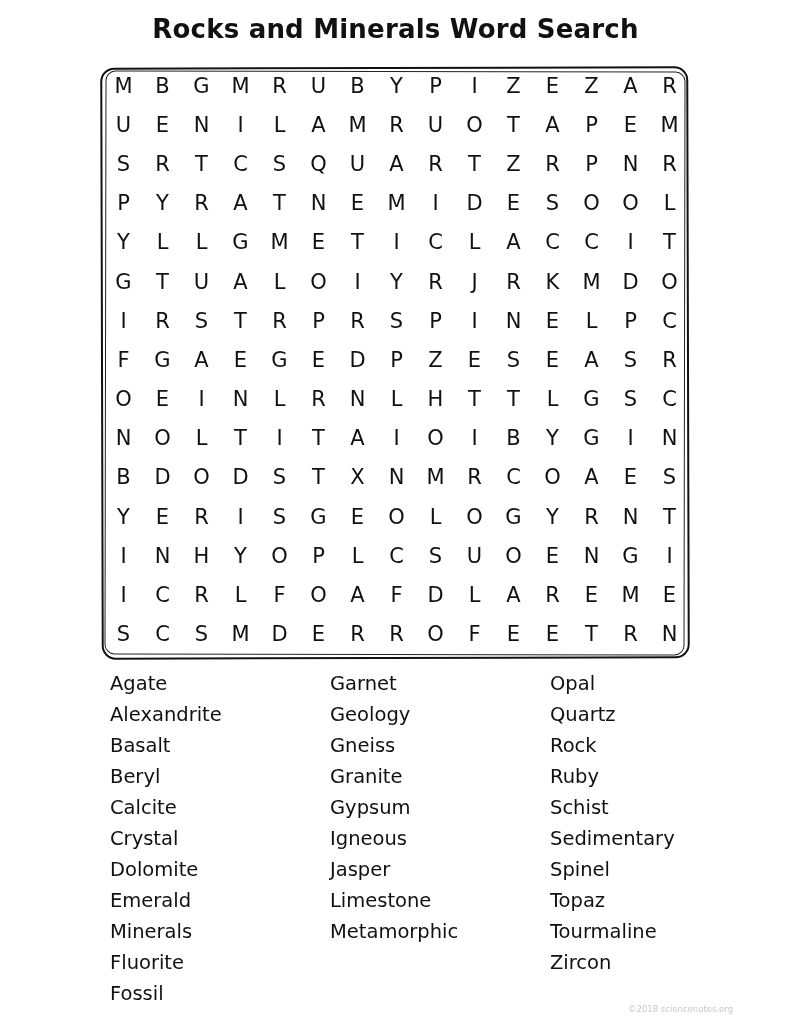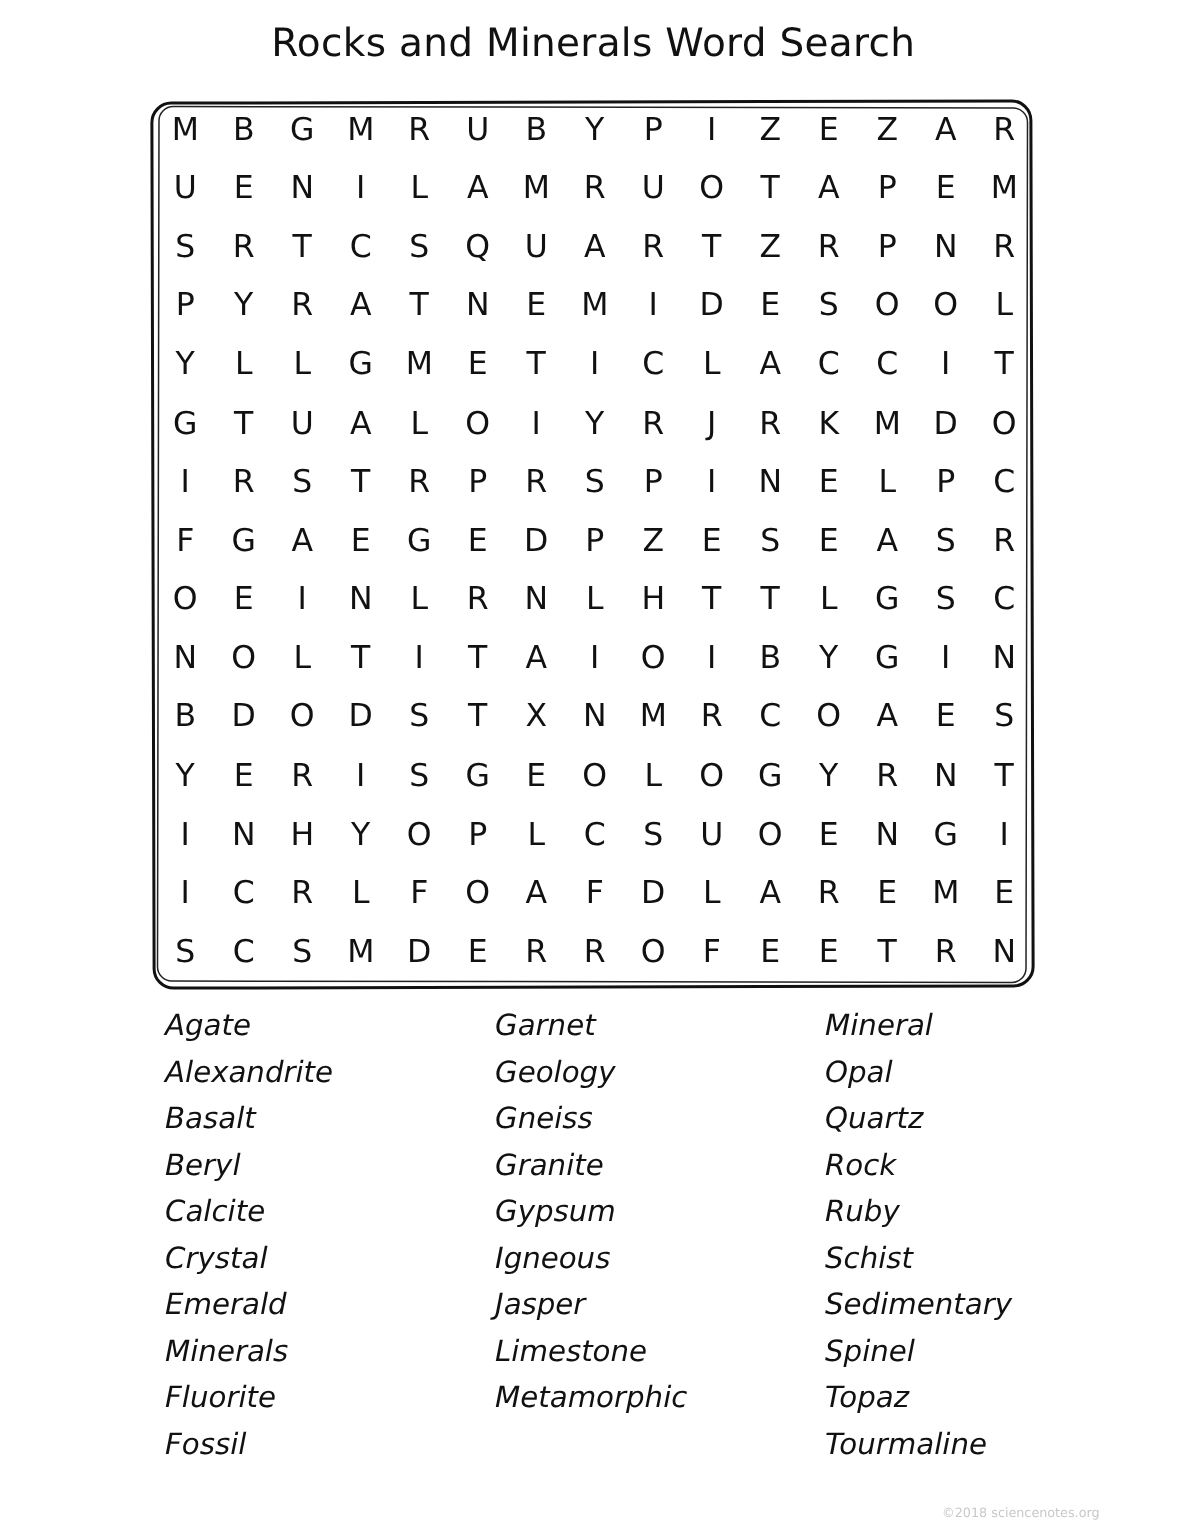--- a/index.html
+++ b/index.html
@@ -1,23 +1,23 @@
 <!DOCTYPE html>
 <html><head>
 <meta charset="utf-8">
 <style>
   html, body { margin: 0; padding: 0; background: #ffffff; }
   body { width: 791px; height: 1024px; position: relative; overflow: hidden; font-family: "DejaVu Sans", sans-serif; color: #111; }
-  .title { position: absolute; top: 14px; left: 0; width: 791px; text-align: center; font-size: 26px; font-weight: normal; letter-spacing: 0.2px; color: #111; }
+  .title { position: absolute; top: 14px; left: 0; width: 791px; text-align: center; font-size: 26px; font-weight: bold; letter-spacing: 0.2px; color: #111; }
   .frame-outer { position: absolute; left: 101px; top: 67px; width: 588px; height: 592px; border: 2.5px solid #111; border-radius: 14px; box-sizing: border-box; transform: rotate(-0.15deg); }
   .frame-inner { position: absolute; left: 105px; top: 71px; width: 580px; height: 584px; border: 1.5px solid #222; border-radius: 10px; box-sizing: border-box; transform: rotate(0.1deg); }
   .grid { position: absolute; left: 104px; top: 66px; width: 584px; display: grid; grid-template-columns: repeat(15, 39px); grid-auto-rows: 39.2px; }
   .cell { display: flex; align-items: center; justify-content: center; font-size: 21px; color: #111; }
   .words { position: absolute; top: 668px; left: 110px; width: 640px; display: grid; grid-template-columns: 220px 220px 200px; }
-  .col { display: flex; flex-direction: column; font-style: italic; }
+  .col { display: flex; flex-direction: column; }
   .word { height: 31px; line-height: 31px; font-size: 19.5px; color: #111; white-space: nowrap; }
   .copyright { position: absolute; top: 1004px; left: 628px; font-size: 8.5px; color: #c8c8c8; }
 </style>
 </head>
 <body>
 
 <div class="title">Rocks and Minerals Word Search</div>
 
 <div class="frame-outer"></div>
 <div class="frame-inner"></div>
@@ -251,43 +251,44 @@
   </div>
 
 <div class="words" id="words">
     <div class="col">
       <div class="word">Agate</div>
       <div class="word">Alexandrite</div>
       <div class="word">Basalt</div>
       <div class="word">Beryl</div>
       <div class="word">Calcite</div>
       <div class="word">Crystal</div>
+      <div class="word">Dolomite</div>
       <div class="word">Emerald</div>
       <div class="word">Minerals</div>
       <div class="word">Fluorite</div>
       <div class="word">Fossil</div>
     </div>
     <div class="col">
       <div class="word">Garnet</div>
       <div class="word">Geology</div>
       <div class="word">Gneiss</div>
       <div class="word">Granite</div>
       <div class="word">Gypsum</div>
       <div class="word">Igneous</div>
       <div class="word">Jasper</div>
       <div class="word">Limestone</div>
       <div class="word">Metamorphic</div>
     </div>
     <div class="col">
-      <div class="word">Mineral</div>
       <div class="word">Opal</div>
       <div class="word">Quartz</div>
       <div class="word">Rock</div>
       <div class="word">Ruby</div>
       <div class="word">Schist</div>
       <div class="word">Sedimentary</div>
       <div class="word">Spinel</div>
       <div class="word">Topaz</div>
       <div class="word">Tourmaline</div>
+      <div class="word">Zircon</div>
     </div>
   </div>
 
 <div class="copyright">©2018 sciencenotes.org</div>
 
 </body></html>

